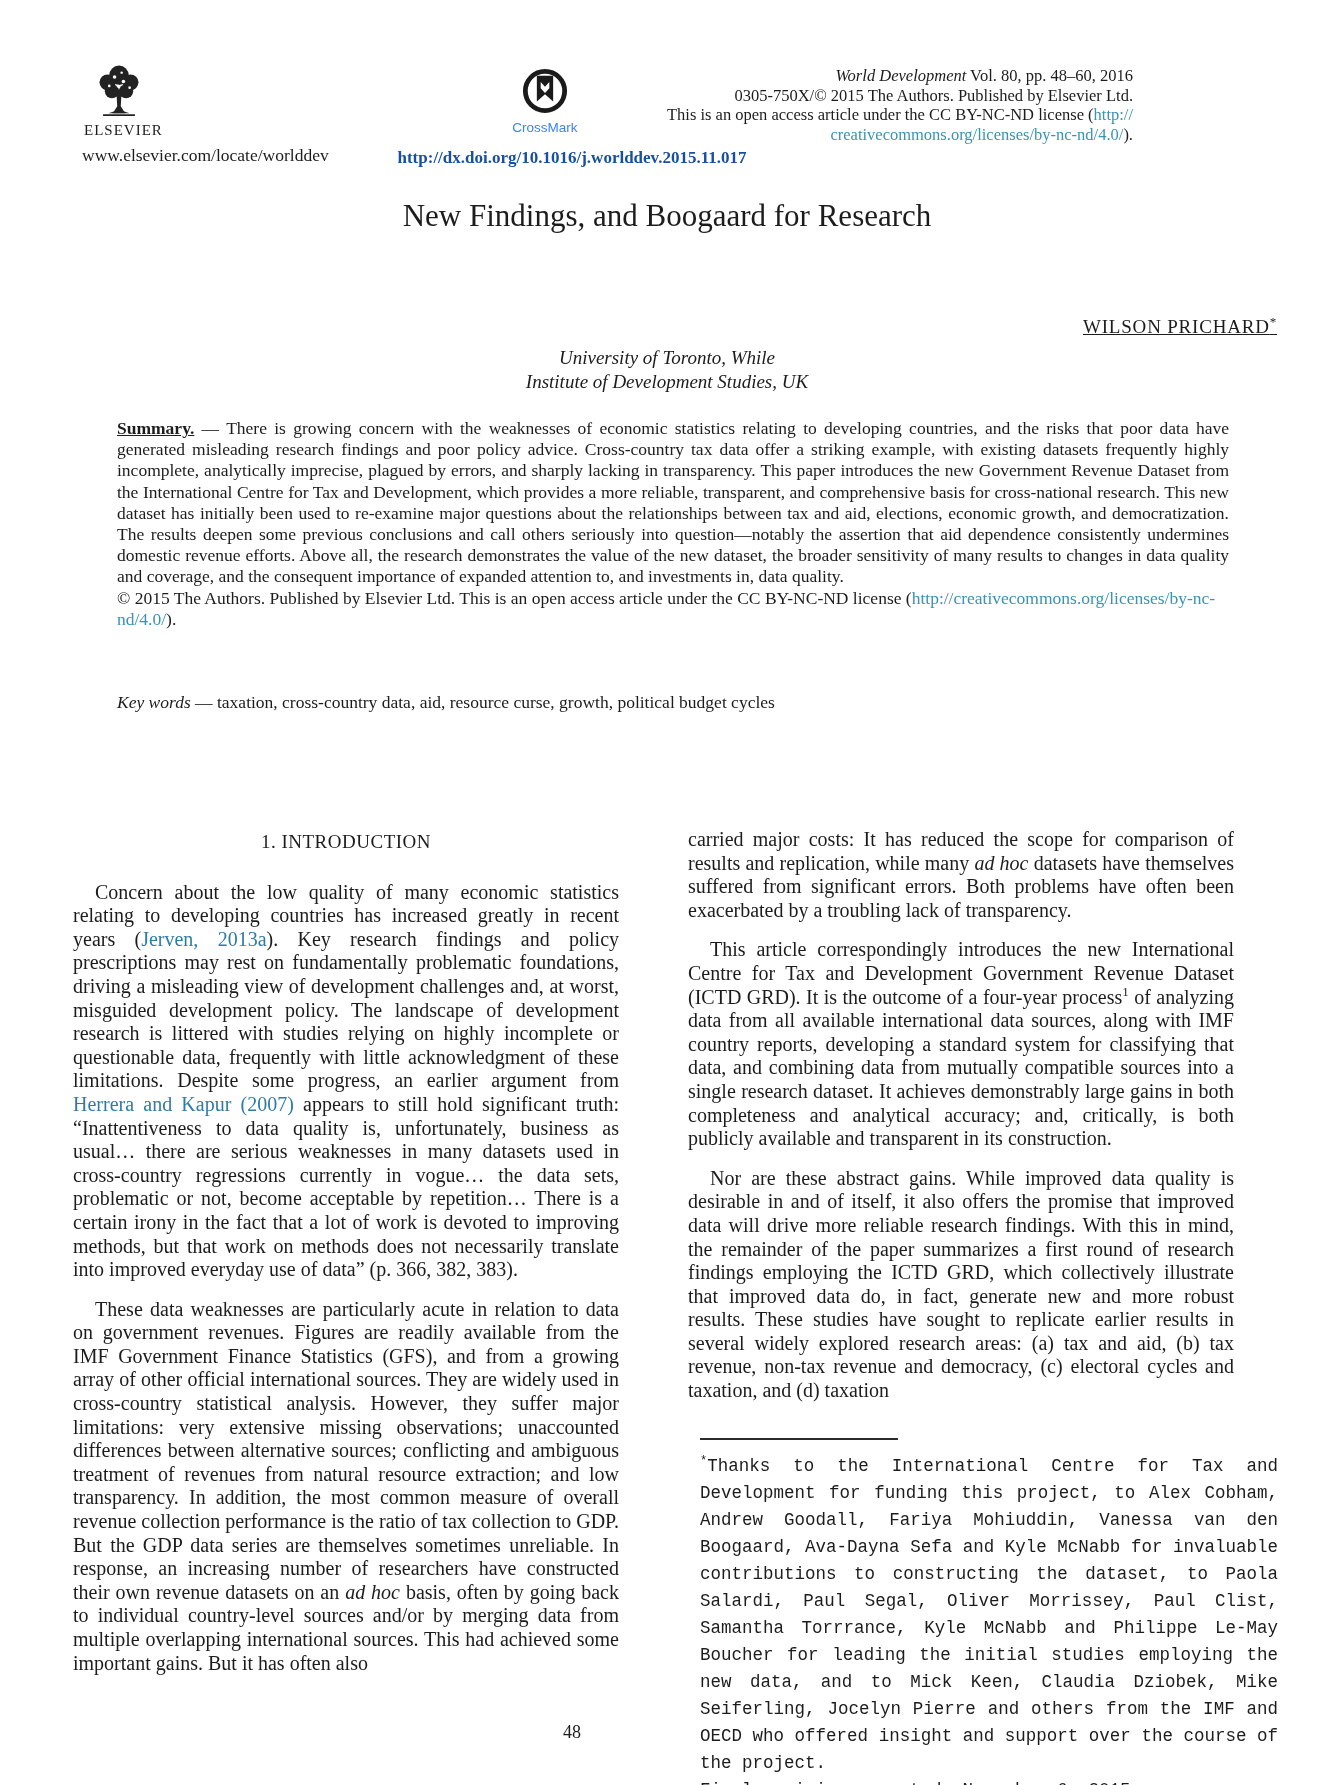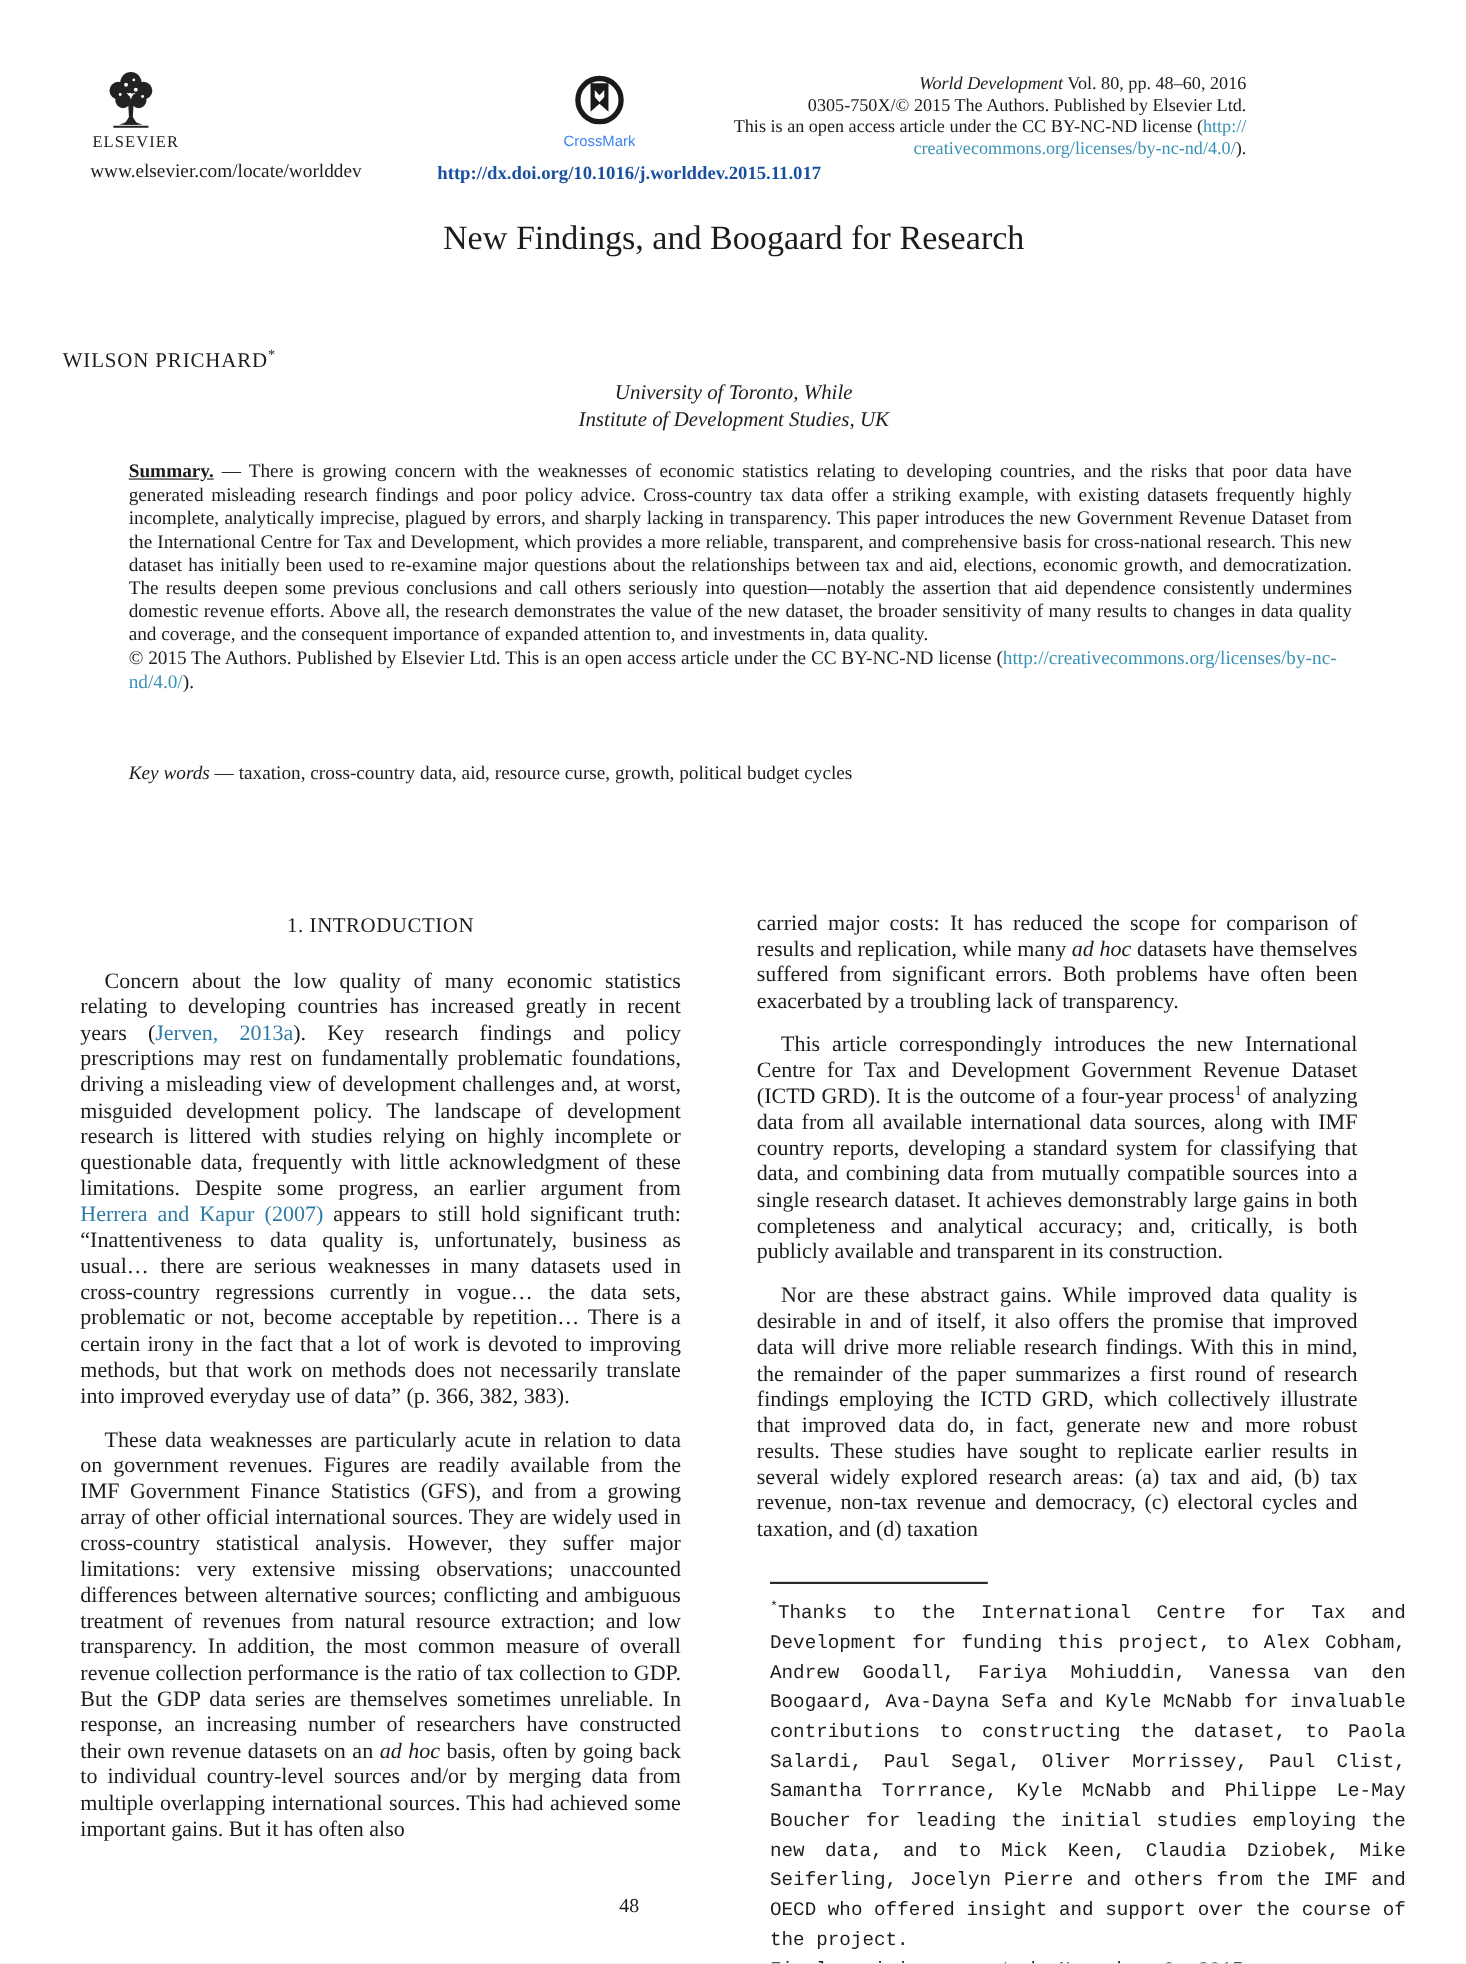--- a/index.html
+++ b/index.html
@@ -29,22 +29,22 @@
   .hdr-right { position: absolute; left: 608px; top: 66px; width: 525px; text-align: right;
                font-size: 16.5px; line-height: 19.5px; }
   .ital { font-style: italic; }
 
   .doi { position: absolute; left: 57px; top: 148px; width: 1030px; text-align: center;
          font-size: 17px; font-weight: bold; color: var(--doi, #184f9f); }
 
   
   .title { position: absolute; left: 57px; top: 192px; width: 1220px; text-align: center;
            font-size: 31px; line-height: 47px; }
-  .byline { position: absolute; left: 57px; top: 314px; width: 1220px; text-align: left;
-            font-size: 19px; letter-spacing: 0.8px; }
+  .byline { position: absolute; left: 57px; top: 314px; width: 1220px; text-align: right;
+            font-size: 19px; letter-spacing: 0.8px; text-decoration: underline; }
   .byline sup { font-size: 13px; }
   .affils { position: absolute; left: 57px; top: 346px; width: 1220px; text-align: center;
             font-style: italic; font-size: 19px; line-height: 24px; }
 
   
   .summary { position: absolute; left: 117px; top: 418px; width: 1112px;
              font-size: 17.5px; line-height: 21.2px; text-align: justify; }
   .summary .label { font-weight: bold; text-decoration: underline; }
   .summary .copy { text-align: left; overflow-wrap: anywhere; }
 

